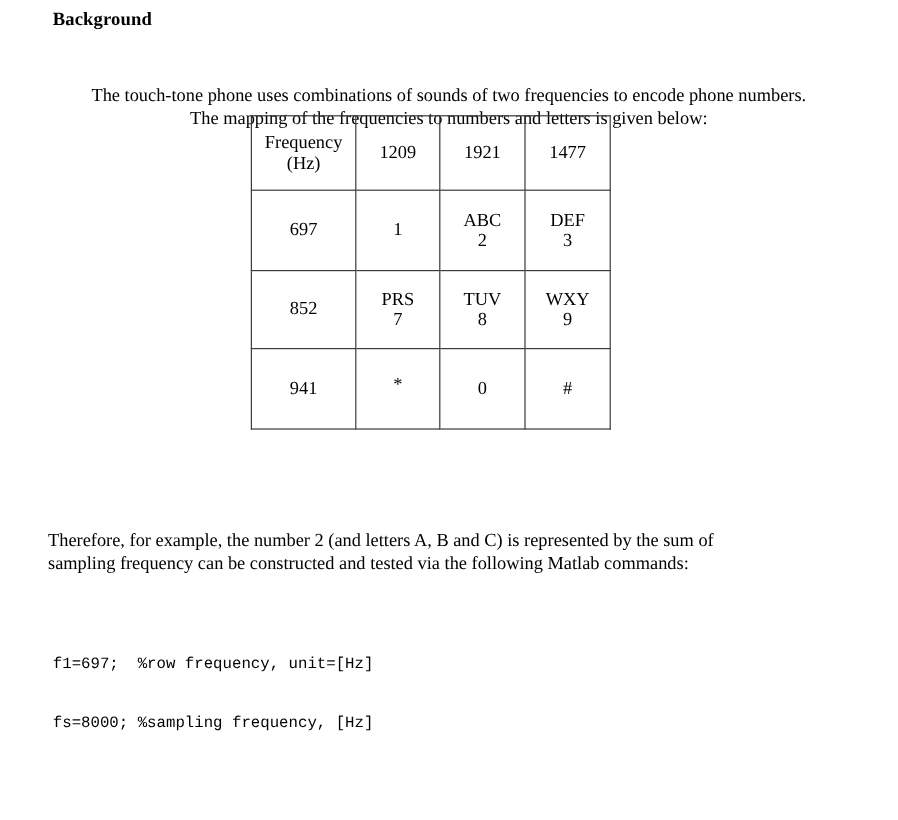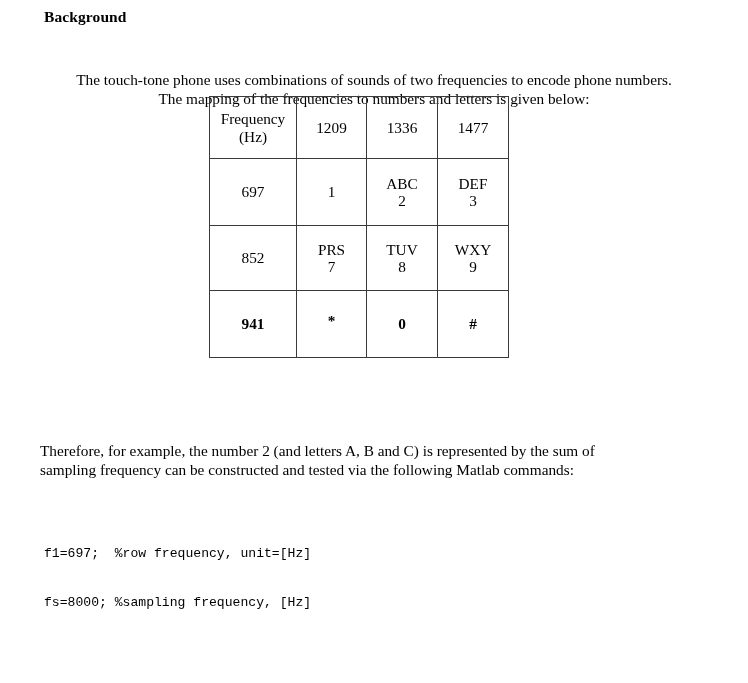--- a/index.html
+++ b/index.html
@@ -68,21 +68,21 @@
   }
   table.freq-table col.c1 { width: 87px; }
   table.freq-table col.c2 { width: 70px; }
   table.freq-table col.c3 { width: 71px; }
   table.freq-table col.c4 { width: 71px; }
 
   tr.r-head td { height: 61px; }
   tr.r-1 td { height: 66px; }
   tr.r-2 td { height: 64px; }
   tr.r-3 td { height: 64px; }
-  tr.r-4 td { height: 66px; font-weight: bold; }
+  tr.r-4 td { height: 66px; }
 
   .cell-stack {
     display: block;
     line-height: 17.5px;
   }
   .cell-letters { display: block; }
   .cell-digit { display: block; }
   .cell-sym-star {
     display: block;
     position: relative;
@@ -143,21 +143,21 @@
       </colgroup>
       <tbody>
         <tr class="r-head">
           <td>
             <span class="cell-stack">
               <span class="cell-letters">Frequency</span>
               <span class="cell-digit">(Hz)</span>
             </span>
           </td>
           <td>1209</td>
-          <td>1336</td>
+          <td>1921</td>
           <td>1477</td>
         </tr>
 
         <tr class="r-1">
           <td>697</td>
           <td>
             <span class="cell-stack">
               <span class="cell-digit">1</span>
             </span>
           </td>

